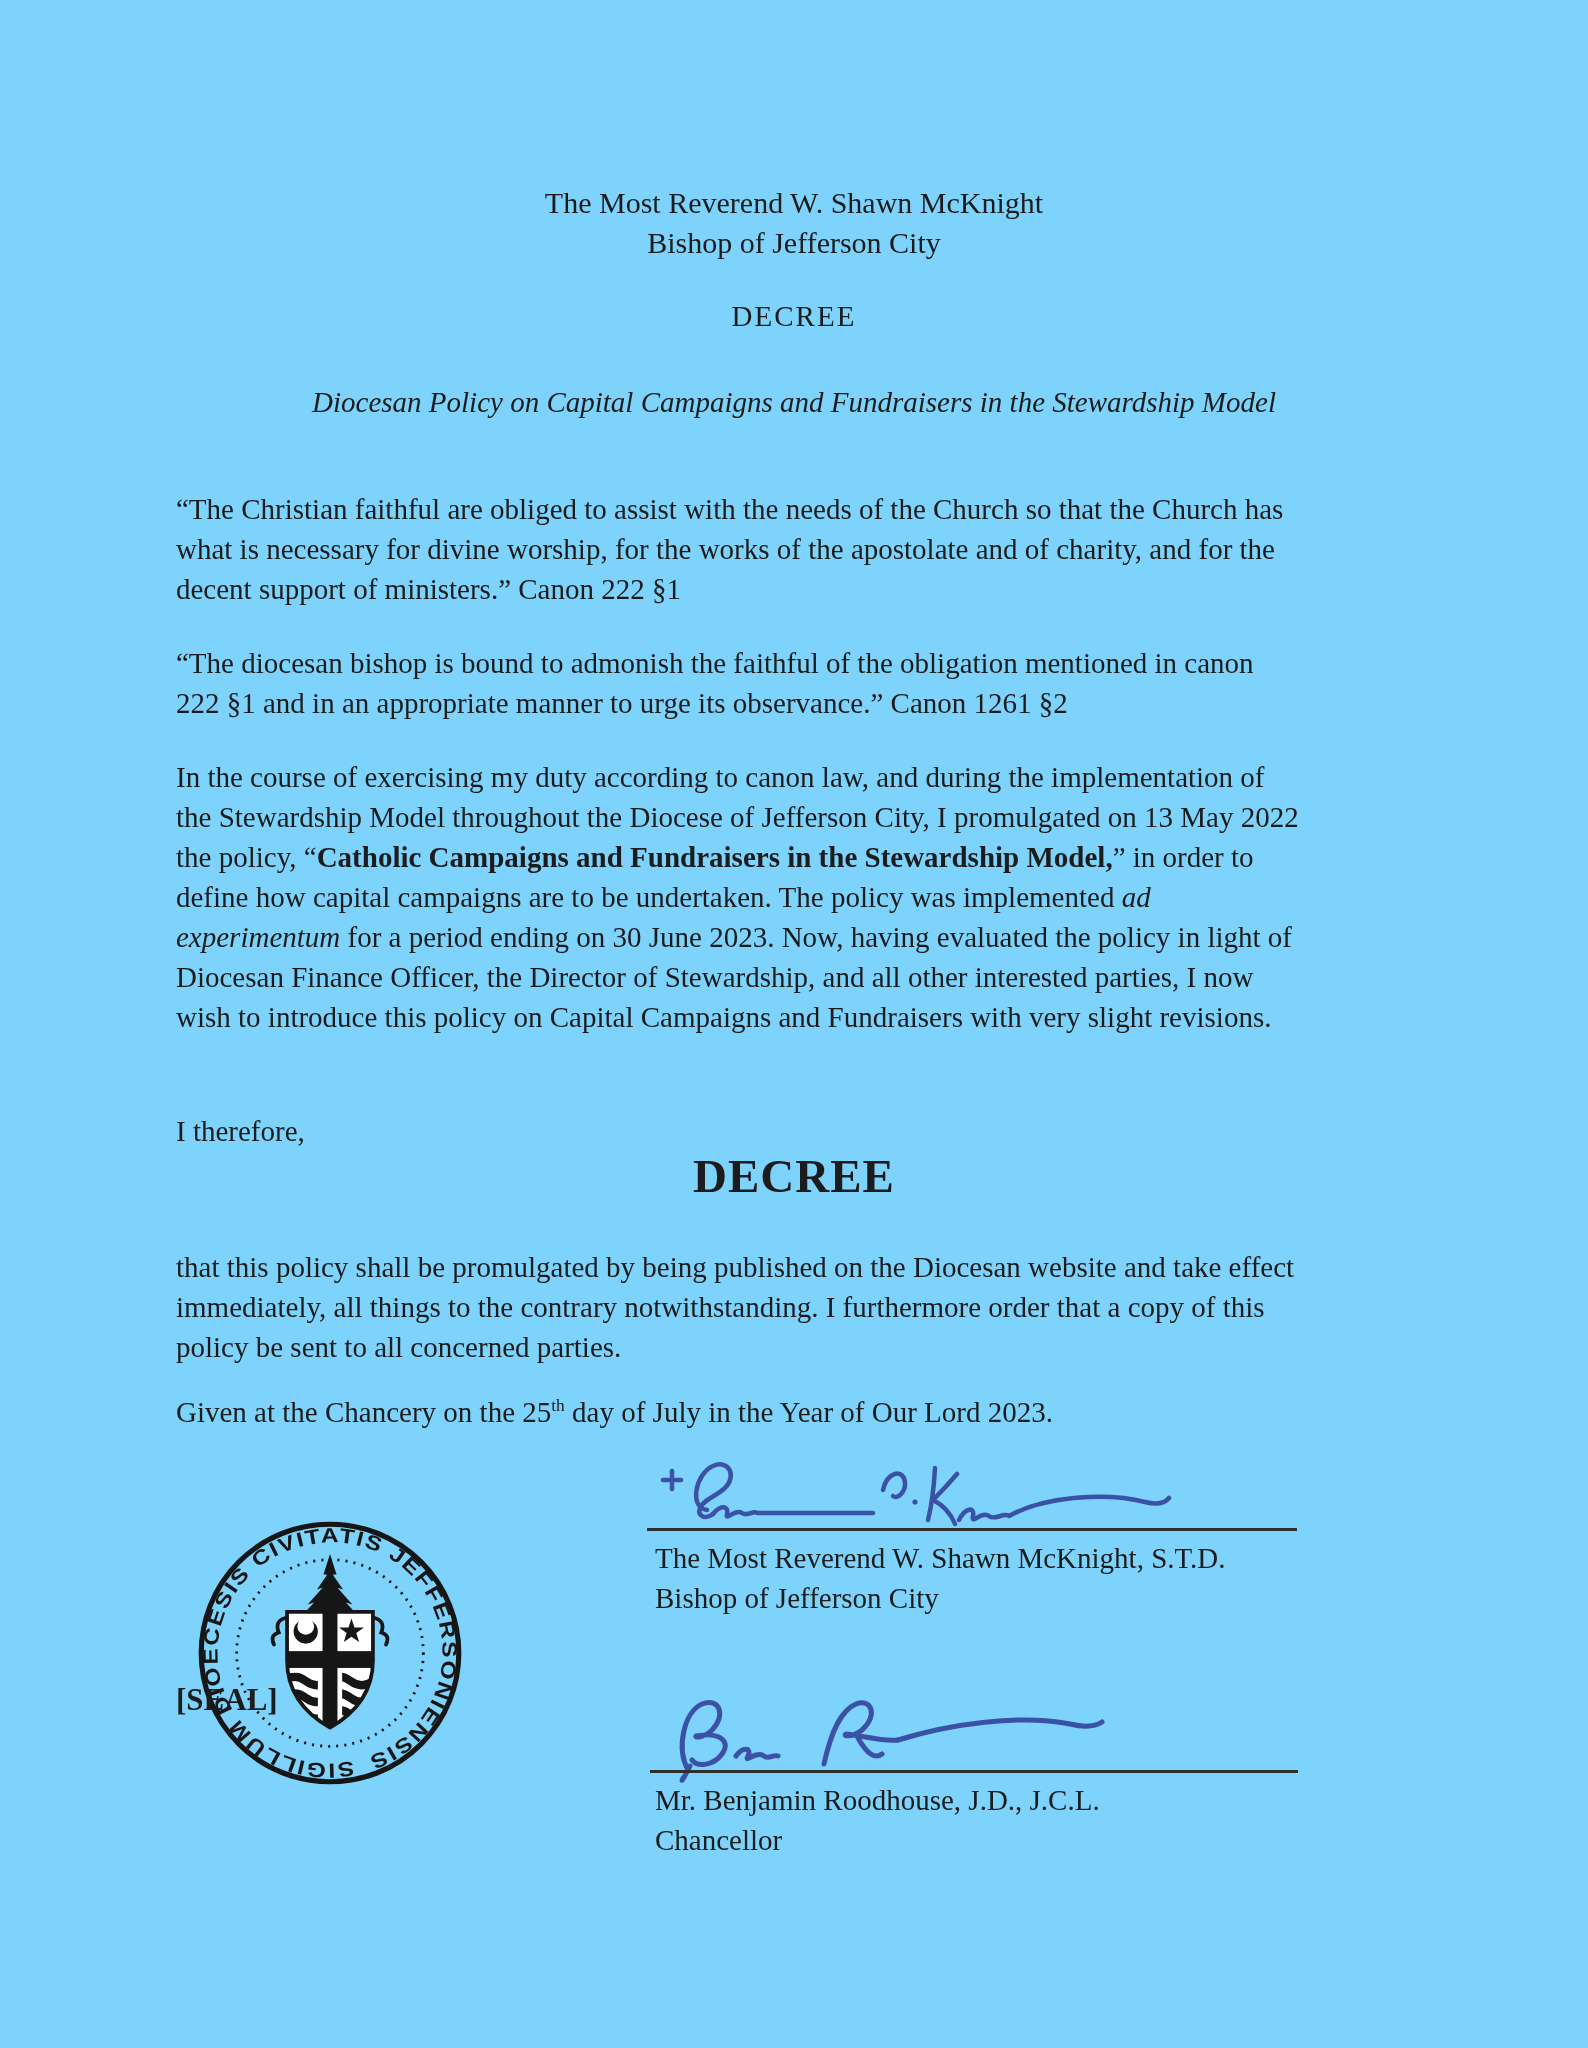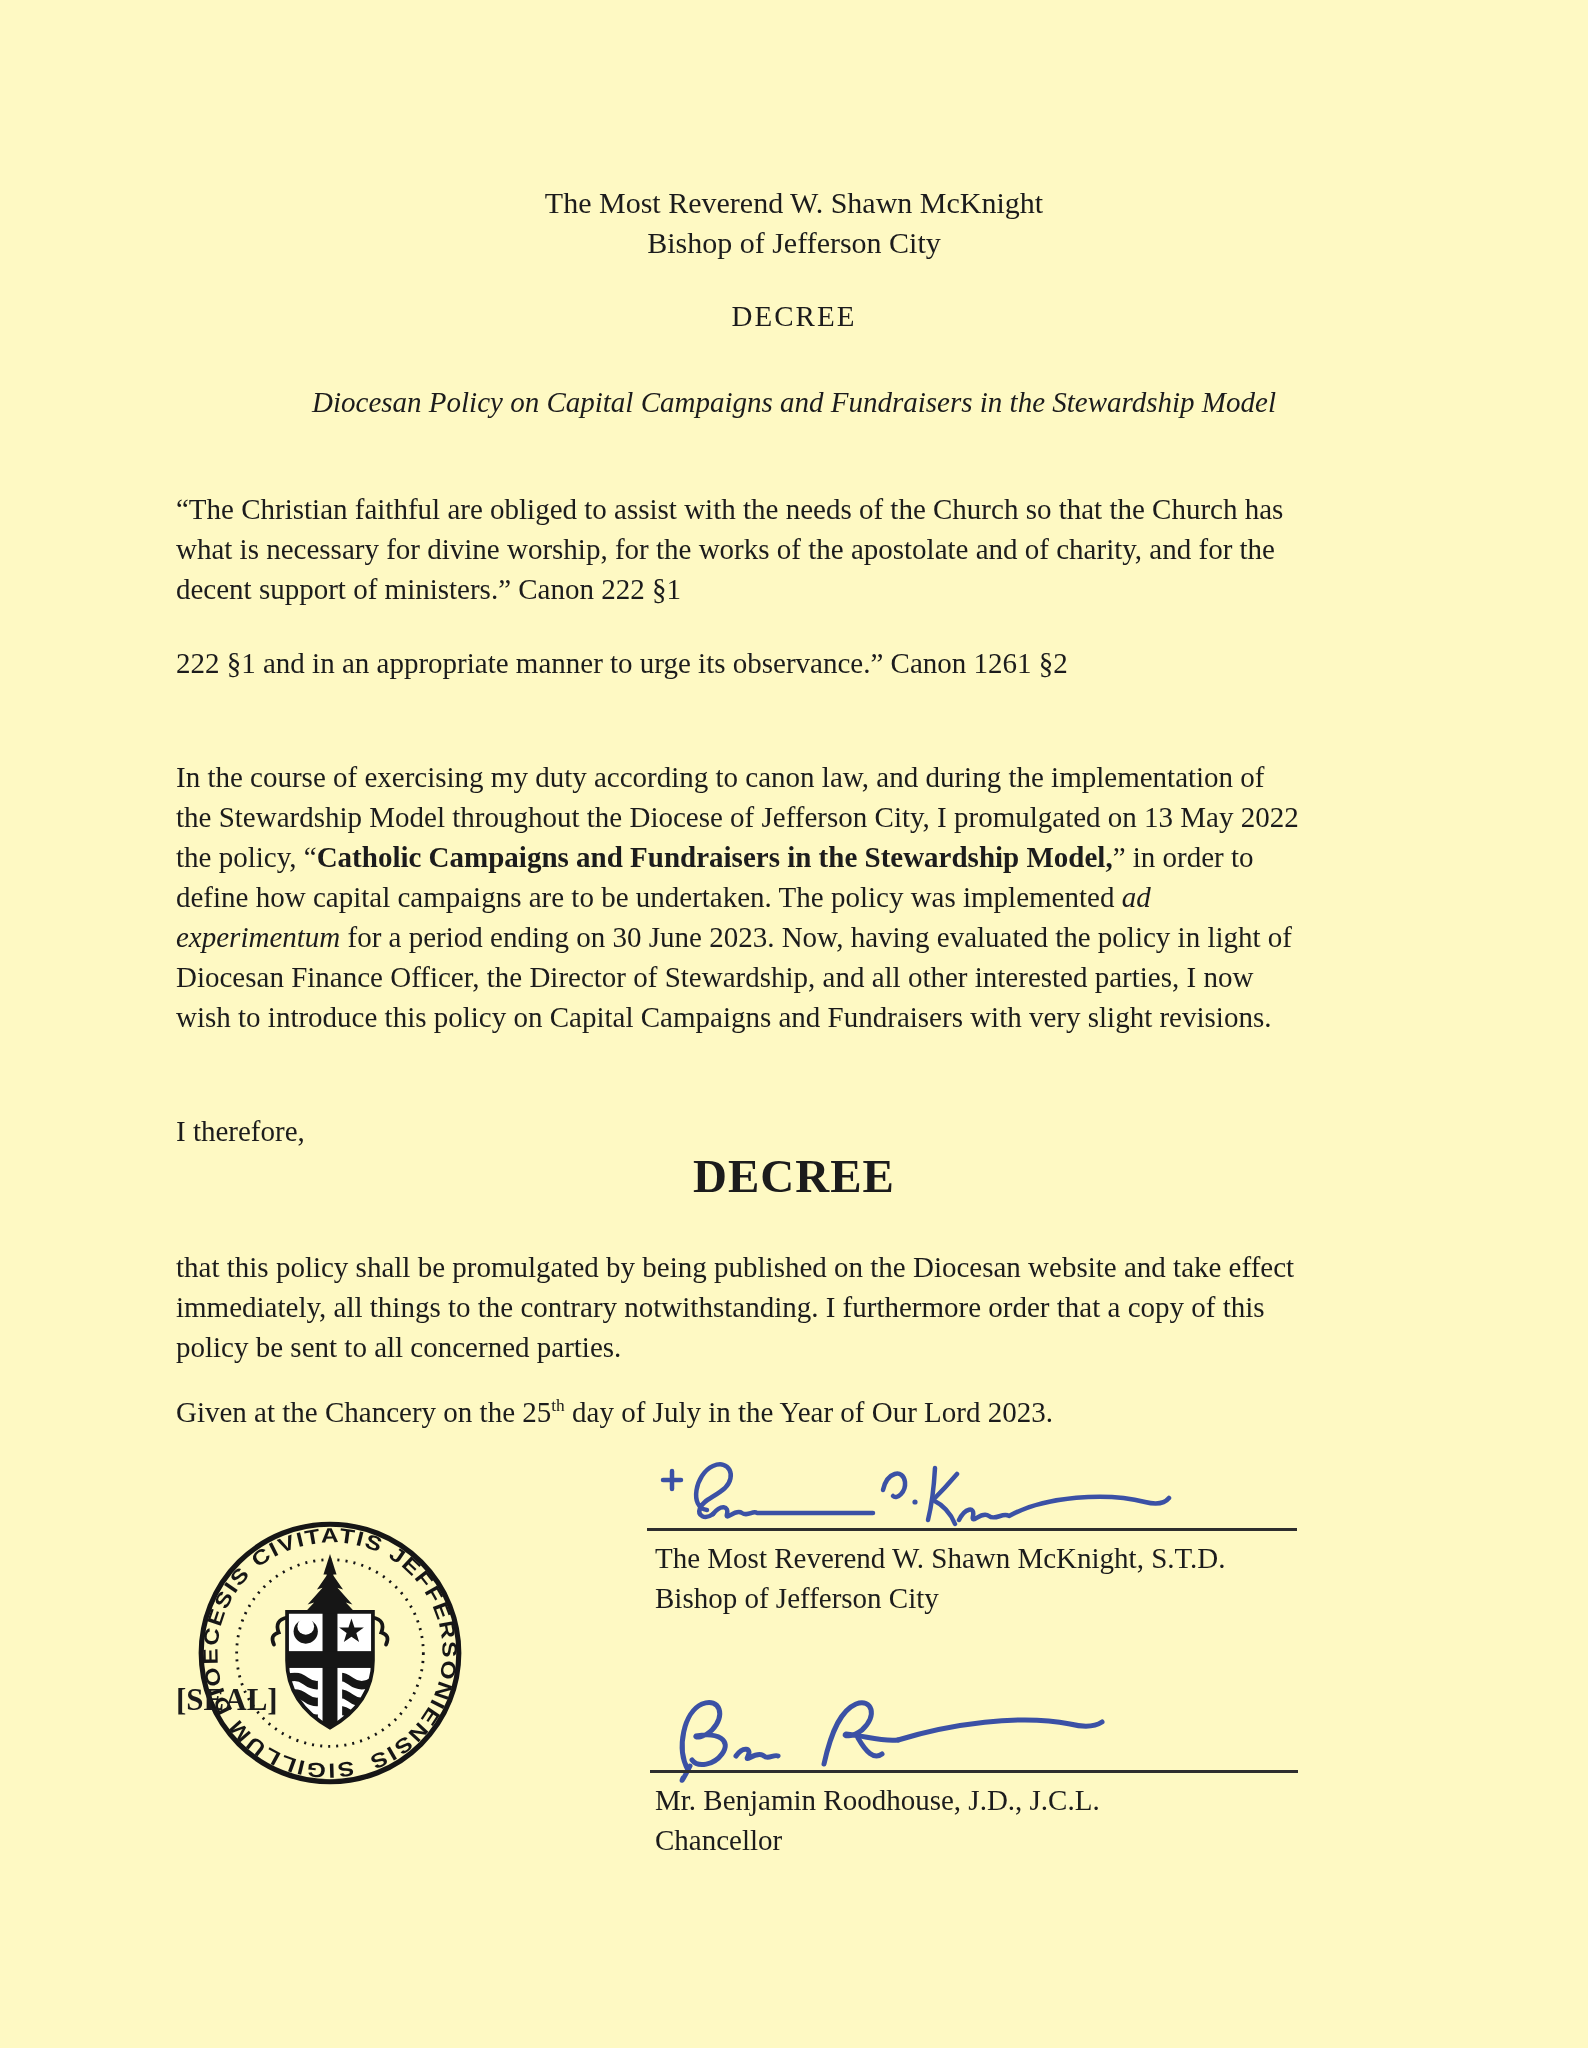--- a/index.html
+++ b/index.html
@@ -1,19 +1,19 @@
 <!DOCTYPE html>
 <html><head>
 <meta charset="utf-8">
 <style>
   html,body{margin:0;padding:0;background:#e8e8e8;}
   .page{
     position:relative;
     width:1588px;height:2048px;
-    background:#fef9c3;
+    background:#7dd3fc;
     font-family:"Liberation Serif", serif;
     color:#1c1c1c;
     overflow:hidden;
   }
   .abs{position:absolute;}
   .centered{left:0;right:0;text-align:center;}
   .bodytext{font-size:29px;line-height:40px;}
   .hdrtext{font-size:30px;line-height:40px;}
   .line{white-space:nowrap;}
   .left-col{left:176px;}
@@ -42,20 +42,21 @@
 
   <div class="abs centered bodytext subject" style="top:382px;">Diocesan Policy on Capital Campaigns and Fundraisers in the Stewardship Model</div>
 
   <div class="abs left-col bodytext" style="top:489px;">
     <div class="line">“The Christian faithful are obliged to assist with the needs of the Church so that the Church has</div>
     <div class="line">what is necessary for divine worship, for the works of the apostolate and of charity, and for the</div>
     <div class="line">decent support of ministers.” Canon 222 §1</div>
   </div>
 
   <div class="abs left-col bodytext" style="top:643px;">
+    <div class="line">“The diocesan bishop is bound to admonish the faithful of the obligation mentioned in canon</div>
     <div class="line">222 §1 and in an appropriate manner to urge its observance.” Canon 1261 §2</div>
   </div>
 
   <div class="abs left-col bodytext" style="top:757px;">
     <div class="line"><span>In the course of exercising my duty according to canon law, and during the implementation of</span></div>
     <div class="line"><span>the Stewardship Model throughout the Diocese of Jefferson City, I promulgated on 13 May 2022</span></div>
     <div class="line"><span>the policy, “</span><b>Catholic Campaigns and Fundraisers in the Stewardship Model,</b><span>” in order to</span></div>
     <div class="line"><span>define how capital campaigns are to be undertaken. The policy was implemented </span><i>ad</i></div>
     <div class="line"><i>experimentum</i><span> for a period ending on 30 June 2023. Now, having evaluated the policy in light of</span></div>
     <div class="line"><span>Diocesan Finance Officer, the Director of Stewardship, and all other interested parties, I now</span></div>

